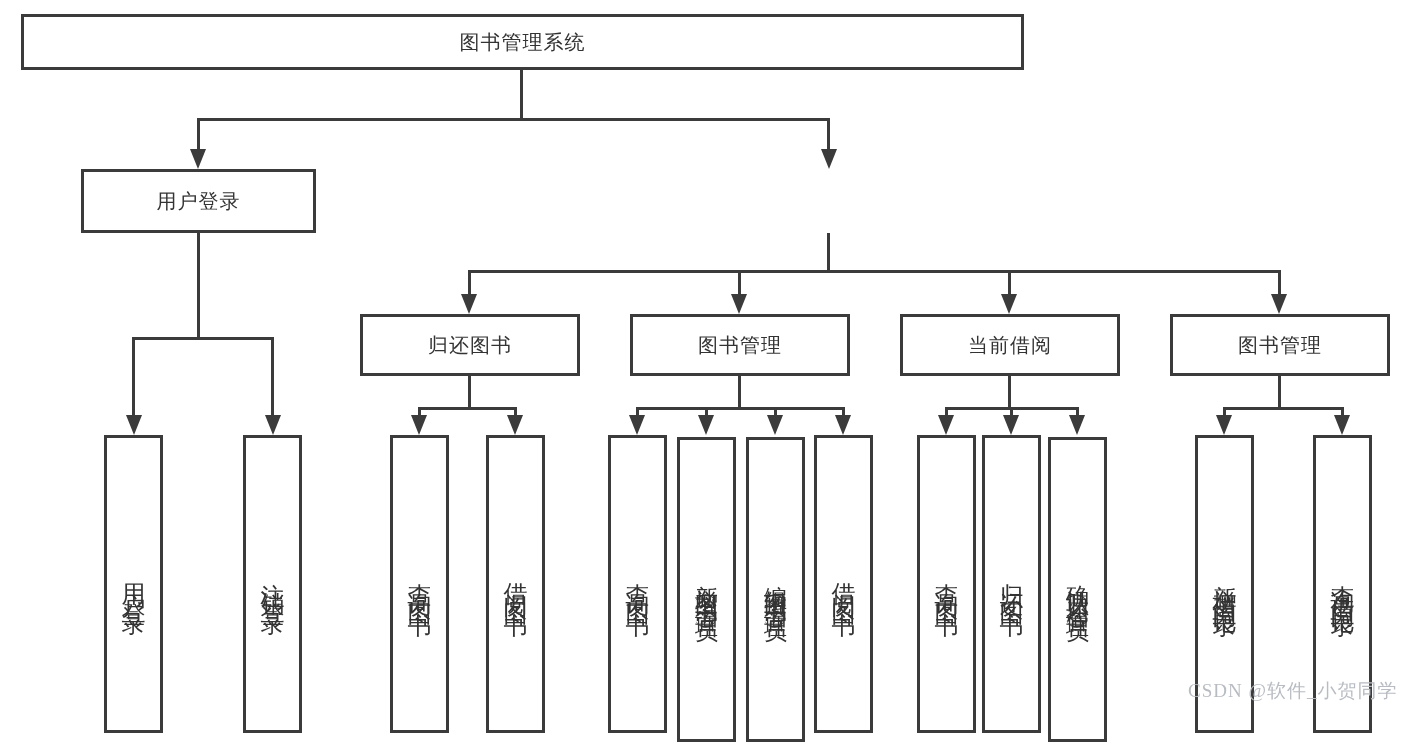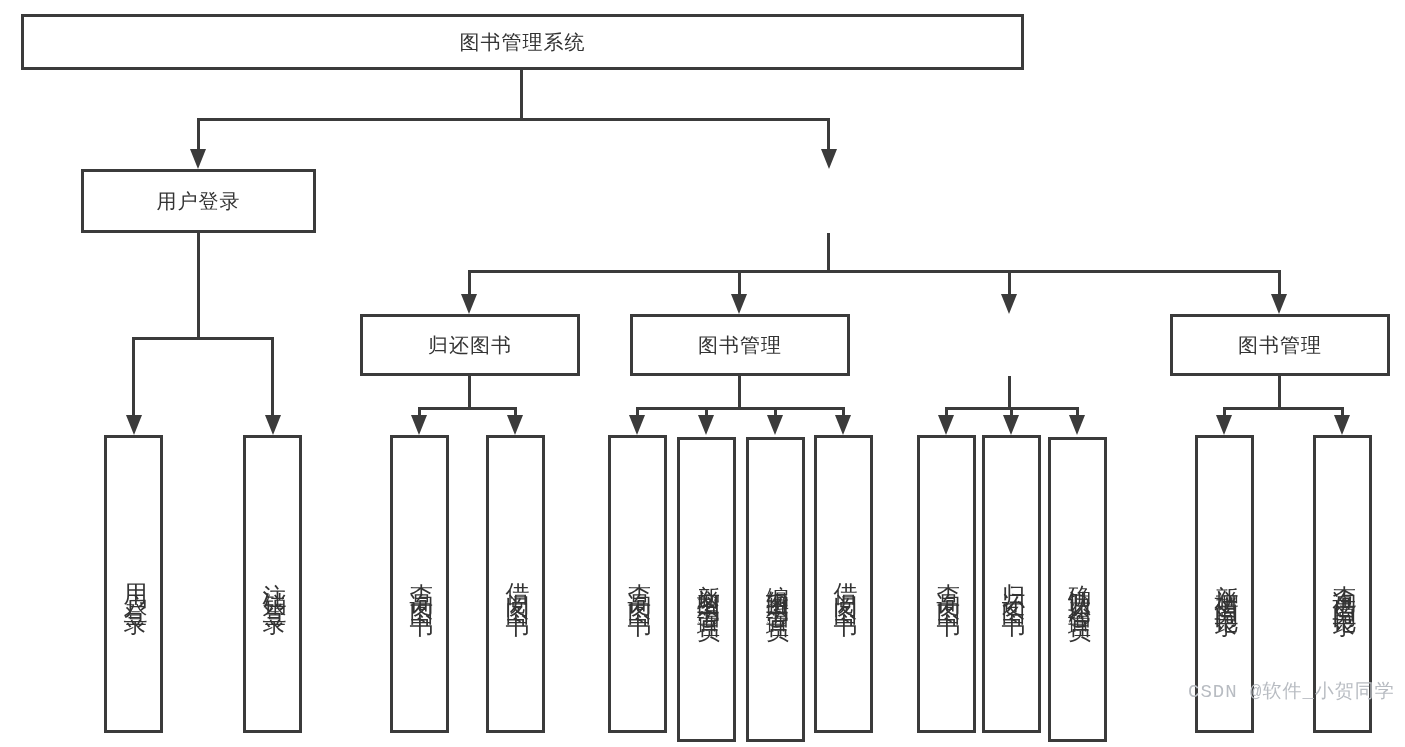--- a/index.html
+++ b/index.html
@@ -6,21 +6,21 @@
     --line:#3b3b3b;
     --text:#333333;
     --watermark:#b8bcc2;
     --bg:#ffffff;
   }
   html,body{margin:0;padding:0;background:var(--bg);}
   .canvas{
     position:relative;
     width:1405px;height:747px;
     background:var(--bg);
-    font-family:Liberation Mono, monospace;
+    font-family:Liberation Serif, serif;
     color:var(--text);
     overflow:hidden;
   }
   
   .box{
     position:absolute;
     border:3px solid var(--line);
     background:var(--bg);
     box-sizing:border-box;
     display:flex;align-items:center;justify-content:center;
@@ -94,20 +94,23 @@
   <i class="vl" style="left:1008px;top:270px;height:24px"></i>
   <i class="ar" style="left:1001px;top:294px"></i>
   <i class="vl" style="left:1278px;top:270px;height:24px"></i>
   <i class="ar" style="left:1271px;top:294px"></i>
 
   <div class="box hbox" style="left:360px;top:314px;width:220px;height:62px">
     <span>归还图书</span>
   </div>
   <div class="box hbox" style="left:630px;top:314px;width:220px;height:62px">
     <span>图书管理</span>
+  </div>
+  <div class="box hbox" style="left:900px;top:314px;width:220px;height:62px">
+    <span>当前借阅</span>
   </div>
   <div class="box hbox" style="left:1170px;top:314px;width:220px;height:62px">
     <span>图书管理</span>
   </div>
 
   <i class="vl" style="left:468px;top:376px;height:31px"></i>
   <i class="vl" style="left:738px;top:376px;height:31px"></i>
   <i class="vl" style="left:1008px;top:376px;height:31px"></i>
   <i class="vl" style="left:1278px;top:376px;height:31px"></i>
 

